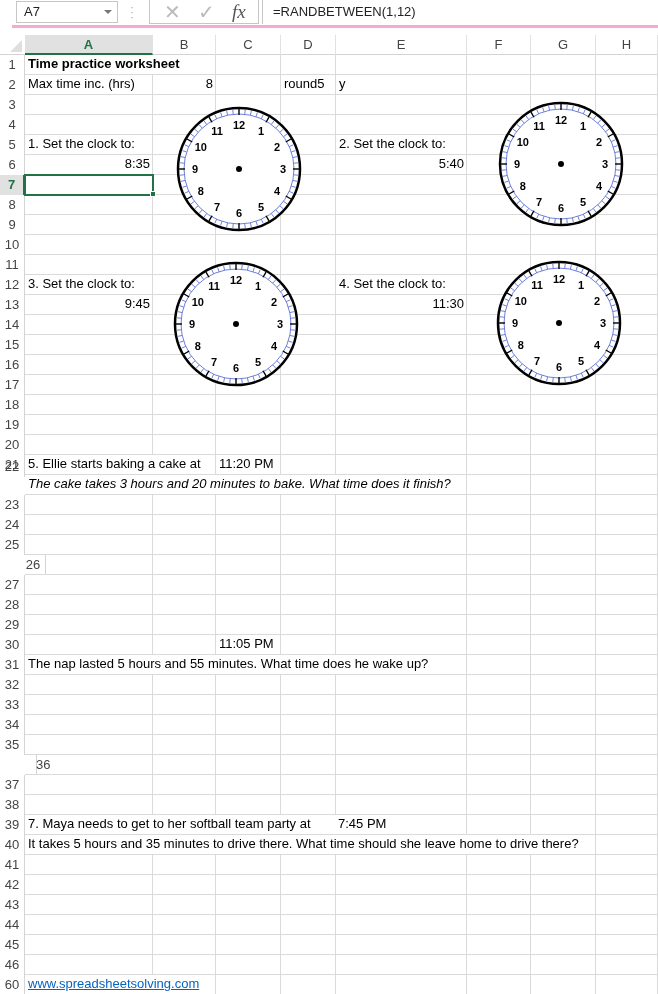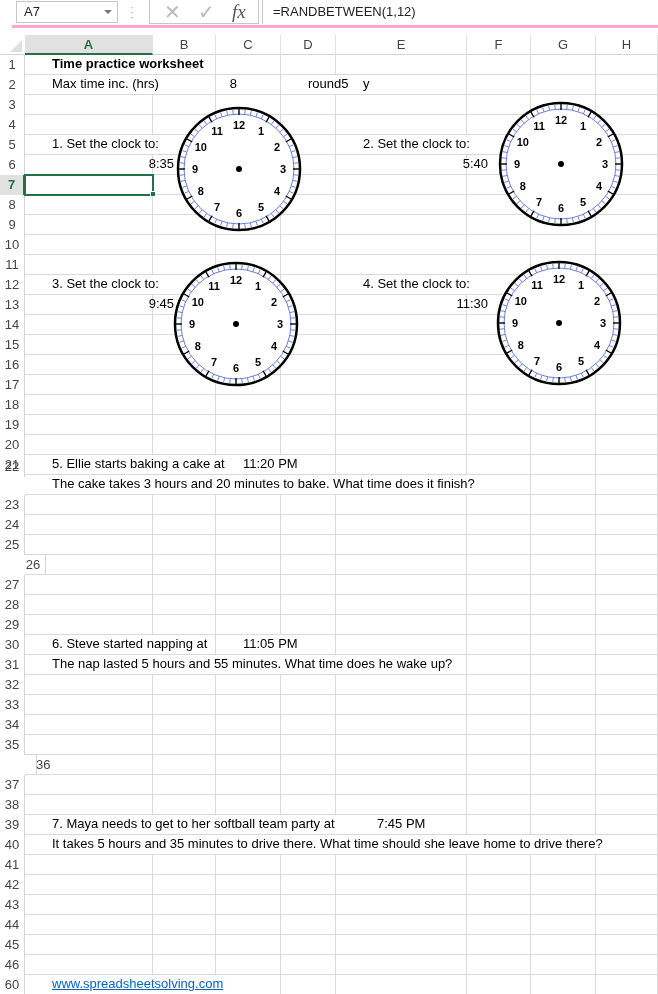--- a/index.html
+++ b/index.html
@@ -31,21 +31,21 @@
   .rowh { position: absolute; left: 0; width: 25px; height: 20px; line-height: 20px; text-align: center; font-size: 13px;
           color: #444; border-right: 1px solid #d4d4d4; }
   .rowh.active { background: #e1e1e1; color: #217346; font-weight: bold; border-right: 2px solid #217346; }
 
   #grid { position: absolute; left: 25px; top: 55px; width: 633px; height: 940px;
           background-image:
             linear-gradient(to bottom, transparent 19px, #dadada 19px, #dadada 20px);
           background-size: 100% 20px; }
   .vline { position: absolute; top: 0; width: 1px; height: 940px; background: #dadada; }
 
-  .cell { position: absolute; height: 20px; line-height: 20px; font-size: 13px; white-space: nowrap; padding: 0 3px; margin-left: 24px; }
+  .cell { position: absolute; height: 20px; line-height: 20px; font-size: 13px; white-space: nowrap; padding: 0 3px; }
   .cell.right { text-align: right; }
   .bold { font-weight: bold; }
   .link { color: #0563c1; text-decoration: underline; }
 
   #selection { position: absolute; left: 24px; top: 174px; width: 130px; height: 22px; border: 2px solid #217346; }
   #fill-handle { position: absolute; left: 150px; top: 191px; width: 6px; height: 6px; background: #217346; border: 1px solid #fff; }
 
   .clock { position: absolute; }
 </style>
 </head>
@@ -144,26 +144,25 @@
     <div class="cell" style="top: 80px; left: 0px; background: rgb(255, 255, 255); height: 19px; line-height: 18px;">1.  Set the clock to:</div>
     <div class="cell right" style="top: 99px; left: 0px; width: 128px;">8:35</div>
     <div class="cell" style="top: 80px; left: 311px; background: rgb(255, 255, 255); height: 19px; line-height: 18px;">2.  Set the clock to:</div>
     <div class="cell right" style="top: 99px; left: 311px; width: 131px;">5:40</div>
     <div class="cell" style="top: 220px; left: 0px; background: rgb(255, 255, 255); height: 19px; line-height: 18px;">3.  Set the clock to:</div>
     <div class="cell right" style="top: 239px; left: 0px; width: 128px;">9:45</div>
     <div class="cell" style="top: 220px; left: 311px; background: rgb(255, 255, 255); height: 19px; line-height: 18px;">4.  Set the clock to:</div>
     <div class="cell right" style="top: 239px; left: 311px; width: 131px;">11:30</div>
     <div class="cell" style="top: 400px; left: 0px; background: rgb(255, 255, 255); height: 19px; line-height: 18px;">5. Ellie starts baking a cake at</div>
     <div class="cell" style="top: 400px; left: 191px; background: rgb(255, 255, 255); height: 19px; line-height: 18px;">11:20 PM</div>
-    <div class="cell" style="top: 420px; left: 0px; background: rgb(255, 255, 255); height: 19px; line-height: 18px;">The cake takes 3 hours and 20 minutes to bake.  What time does it finish?</div>
-    <div class="cell" style="top: 580px; left: 0px; background: rgb(255, 255, 255); height: 19px; line-height: 18px;">6. Steve started napping at</div>
+    <div class="cell" style="top: 420px; left: 0px; background: rgb(255, 255, 255); height: 19px; line-height: 18px; font-style: italic;">The cake takes 3 hours and 20 minutes to bake.  What time does it finish?</div>
     <div class="cell" style="top: 580px; left: 191px; background: rgb(255, 255, 255); height: 19px; line-height: 18px;">11:05 PM</div>
     <div class="cell" style="top: 600px; left: 0px; background: rgb(255, 255, 255); height: 19px; line-height: 18px;">The nap lasted 5 hours and 55 minutes.  What time does he wake up?</div>
     <div class="cell" style="top: 760px; left: 0px; background: rgb(255, 255, 255); height: 19px; line-height: 18px;">7. Maya needs to get to her softball team party at</div>
-    <div class="cell" style="top: 760px; left: 325px; background: rgb(255, 255, 255); height: 19px; line-height: 18px;">7:45 PM</div>
+    <div class="cell" style="top: 760px; left: 310px; background: rgb(255, 255, 255); height: 19px; line-height: 18px;">7:45 PM</div>
     <div class="cell" style="top: 780px; left: 0px; background: rgb(255, 255, 255); height: 19px; line-height: 18px;">It takes 5 hours and 35 minutes to drive there.  What time should she leave home to drive there?</div>
     <div class="cell link" style="top: 920px; left: 0px; background: rgb(255, 255, 255); height: 19px; line-height: 18px;">www.spreadsheetsolving.com</div>
   </div>
 
 <div id="selection"></div>
 <div id="fill-handle"></div>
 
 <div class="clock" style="left: 175px; top: 105px;"><svg xmlns="http://www.w3.org/2000/svg" width="128" height="128" viewBox="0 0 128 128">
       <circle cx="64" cy="64" r="61" fill="#fff" stroke="#000" stroke-width="2.5"></circle>
       <circle cx="64" cy="64" r="55" fill="none" stroke="#4a5fd0" stroke-width="0.8"></circle>

